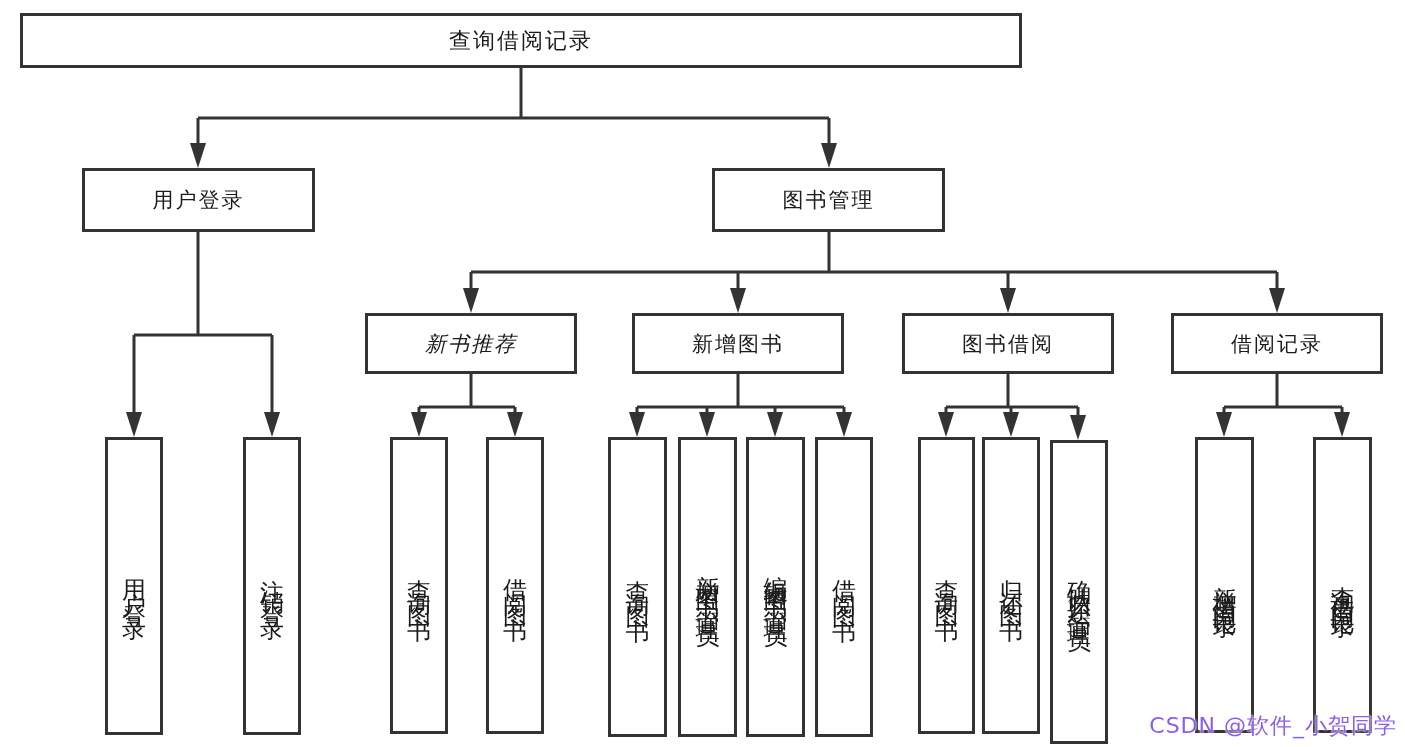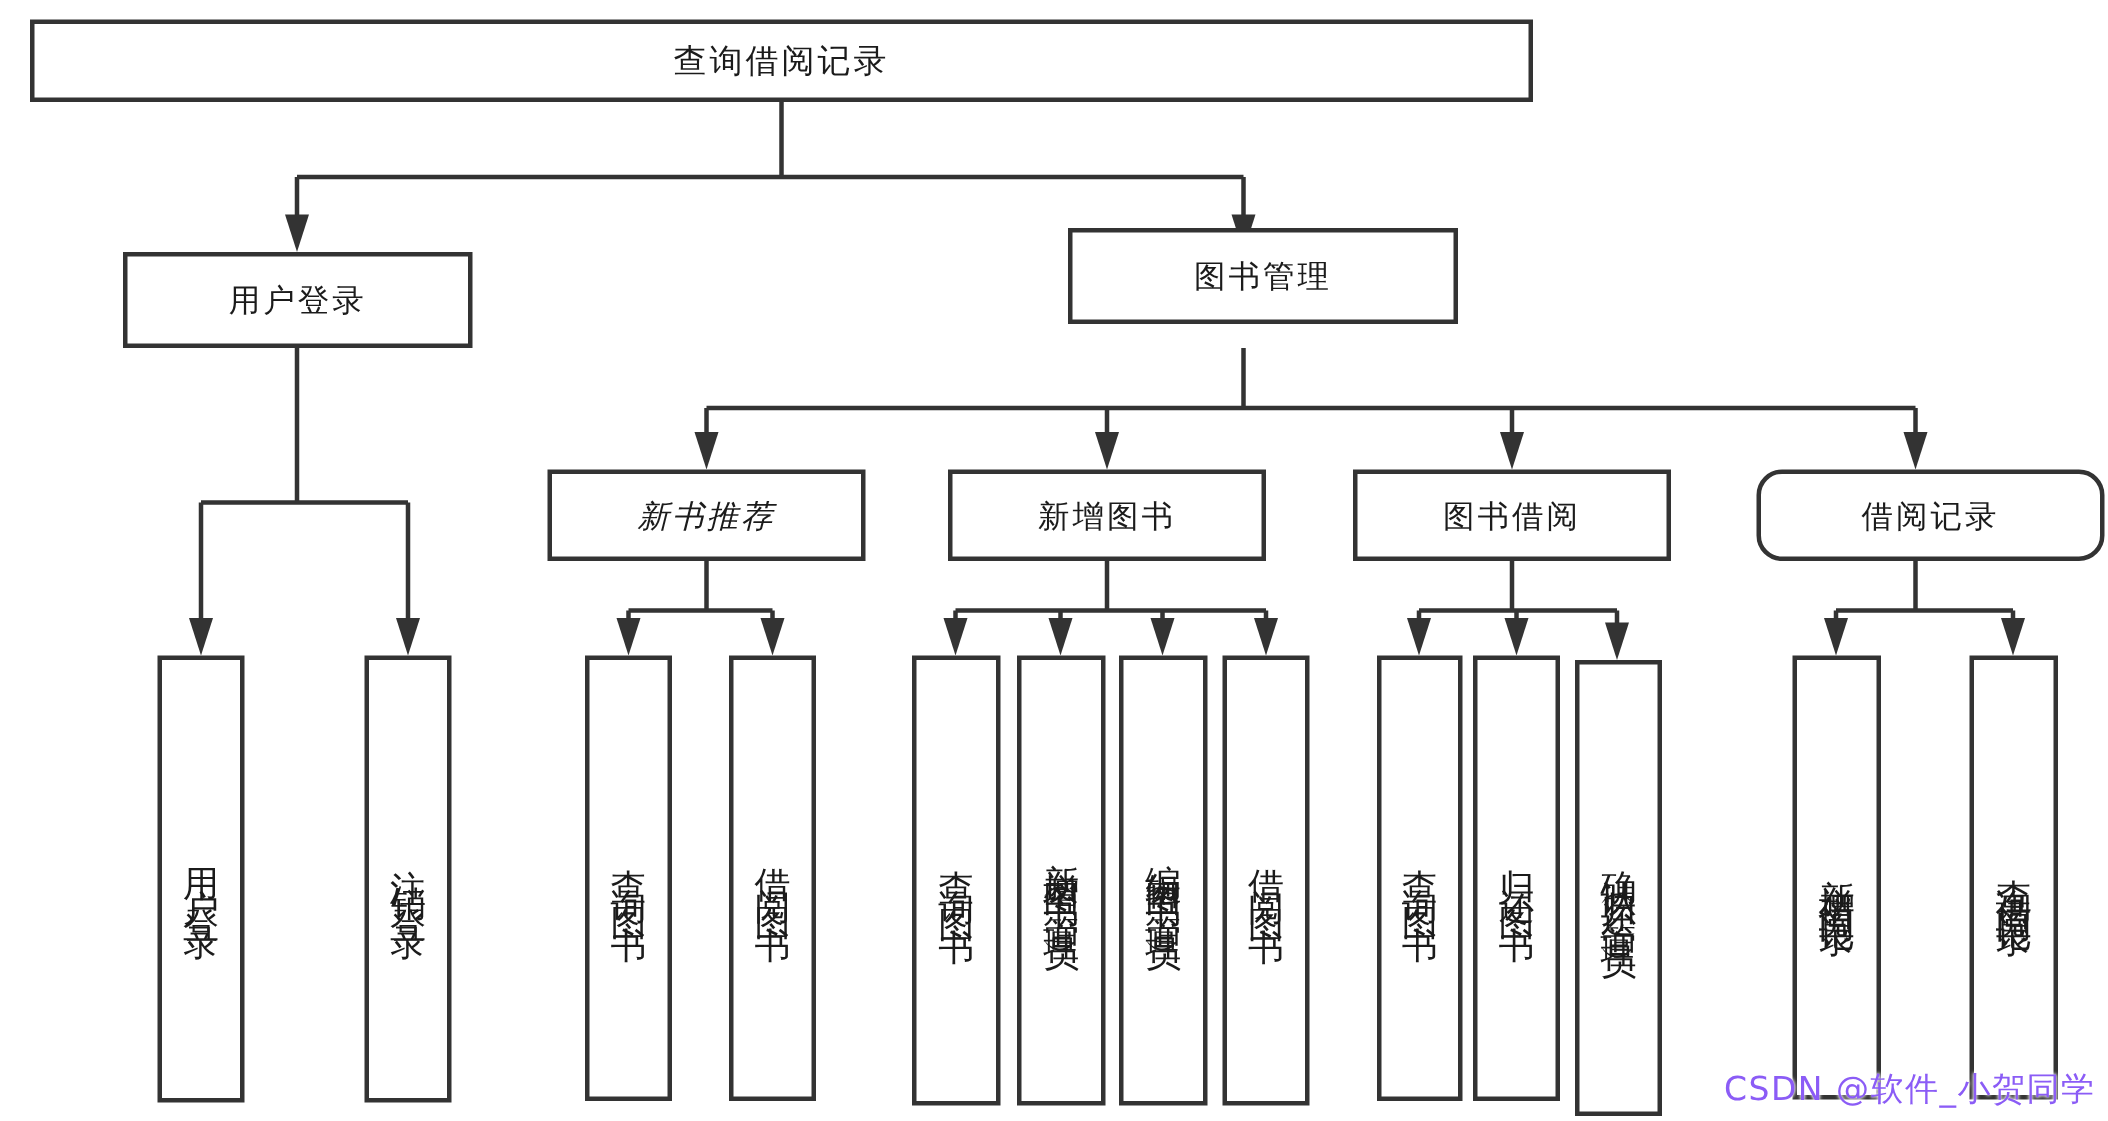--- a/index.html
+++ b/index.html
@@ -94,26 +94,26 @@
       <polygon points="1003,412 1019,412 1011,437"></polygon>
       <polygon points="1070,415 1086,415 1078,440"></polygon>
       <polygon points="1216,412 1232,412 1224,437"></polygon>
       <polygon points="1334,412 1350,412 1342,437"></polygon>
     </g>
   </svg>
 
   <div class="node root" style="left:20px; top:13px; width:1002px; height:55px;">查询借阅记录</div>
 
   <div class="node" style="left:82px; top:168px; width:233px; height:64px;">用户登录</div>
-  <div class="node" style="left:712px; top:152px; width:260px; height:64px;">图书管理</div>
+  <div class="node" style="left:712px; top:168px; width:233px; height:64px;">图书管理</div>
 
   <div class="node" style="left:365px; top:313px; width:212px; height:61px;font-style:italic;">新书推荐</div>
   <div class="node" style="left:632px; top:313px; width:212px; height:61px;">新增图书</div>
   <div class="node" style="left:902px; top:313px; width:212px; height:61px;">图书借阅</div>
-  <div class="node" style="left:1171px; top:313px; width:232px; height:61px;border-radius:17px;">借阅记录</div>
+  <div class="node" style="left:1171px; top:313px; width:212px; height:61px;">借阅记录</div>
 
   <div class="vnode ls-s" style="left:105px; top:437px; width:58px; height:298px;">
     <span>用户登录</span>
   </div>
   <div class="vnode ls-s" style="left:243px; top:437px; width:58px; height:298px;">
     <span>注销登录</span>
   </div>
 
   <div class="vnode ls-s" style="left:390px; top:437px; width:58px; height:297px;">
     <span>查询图书</span>

